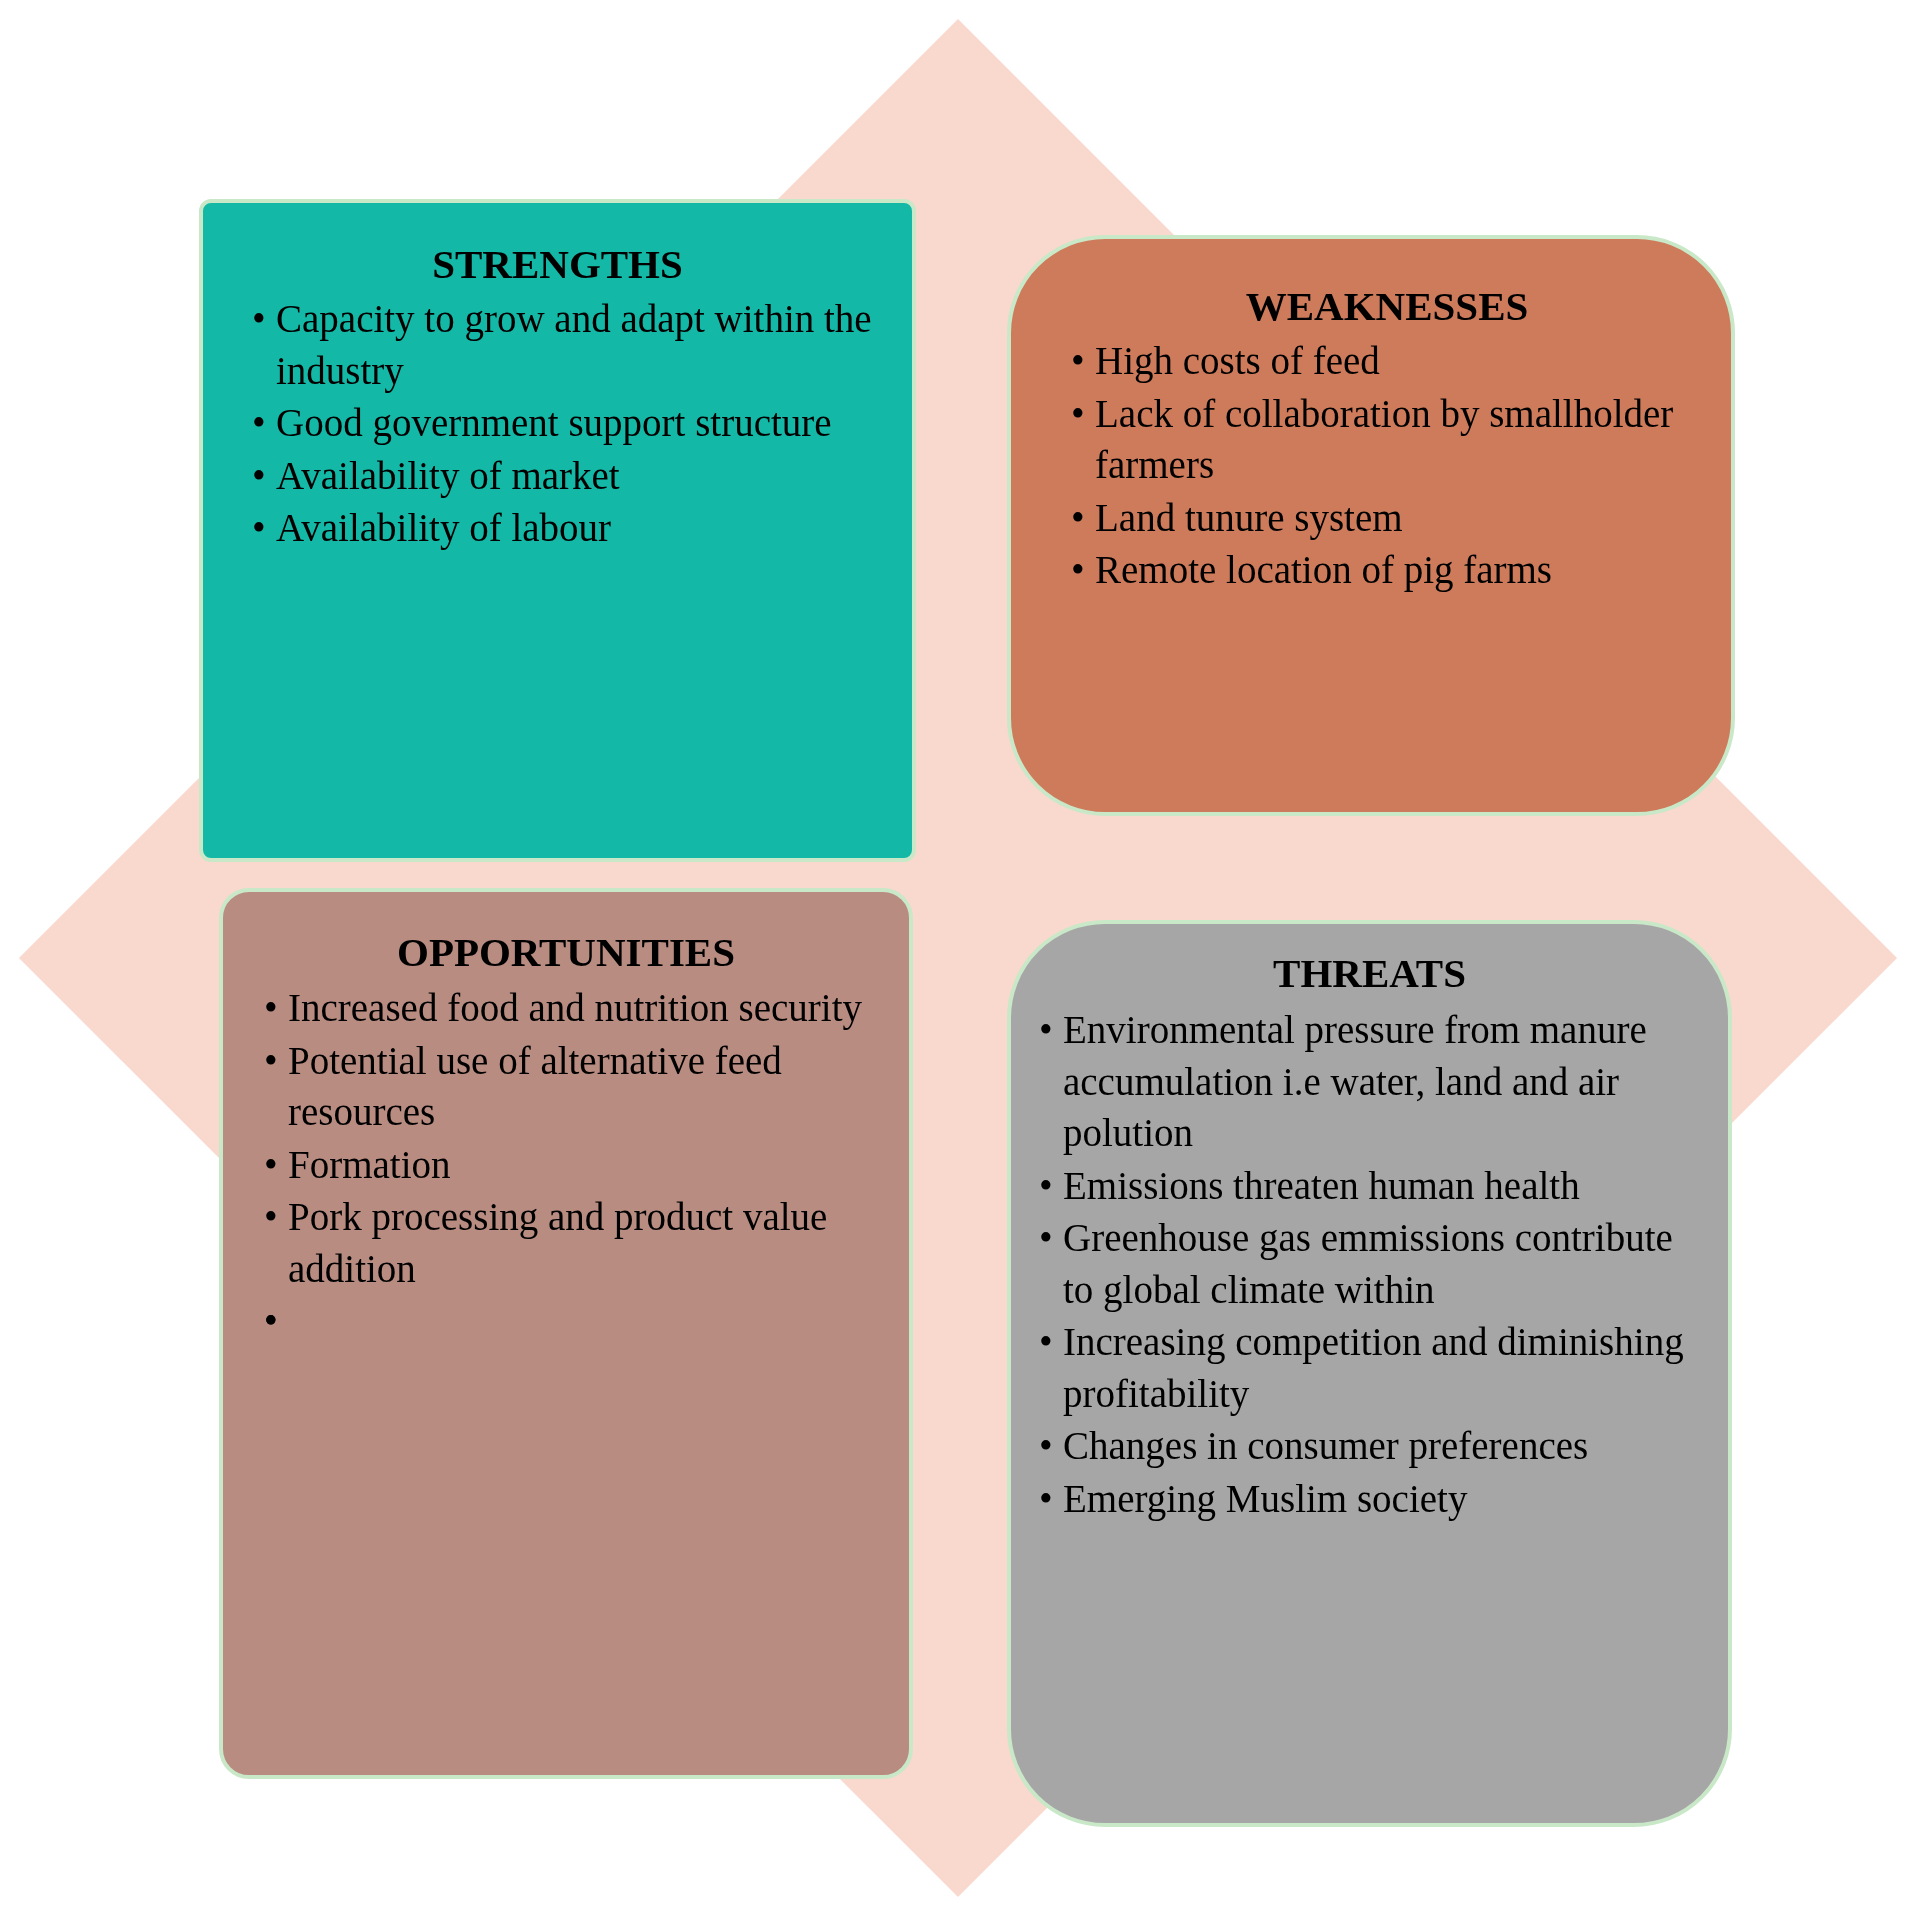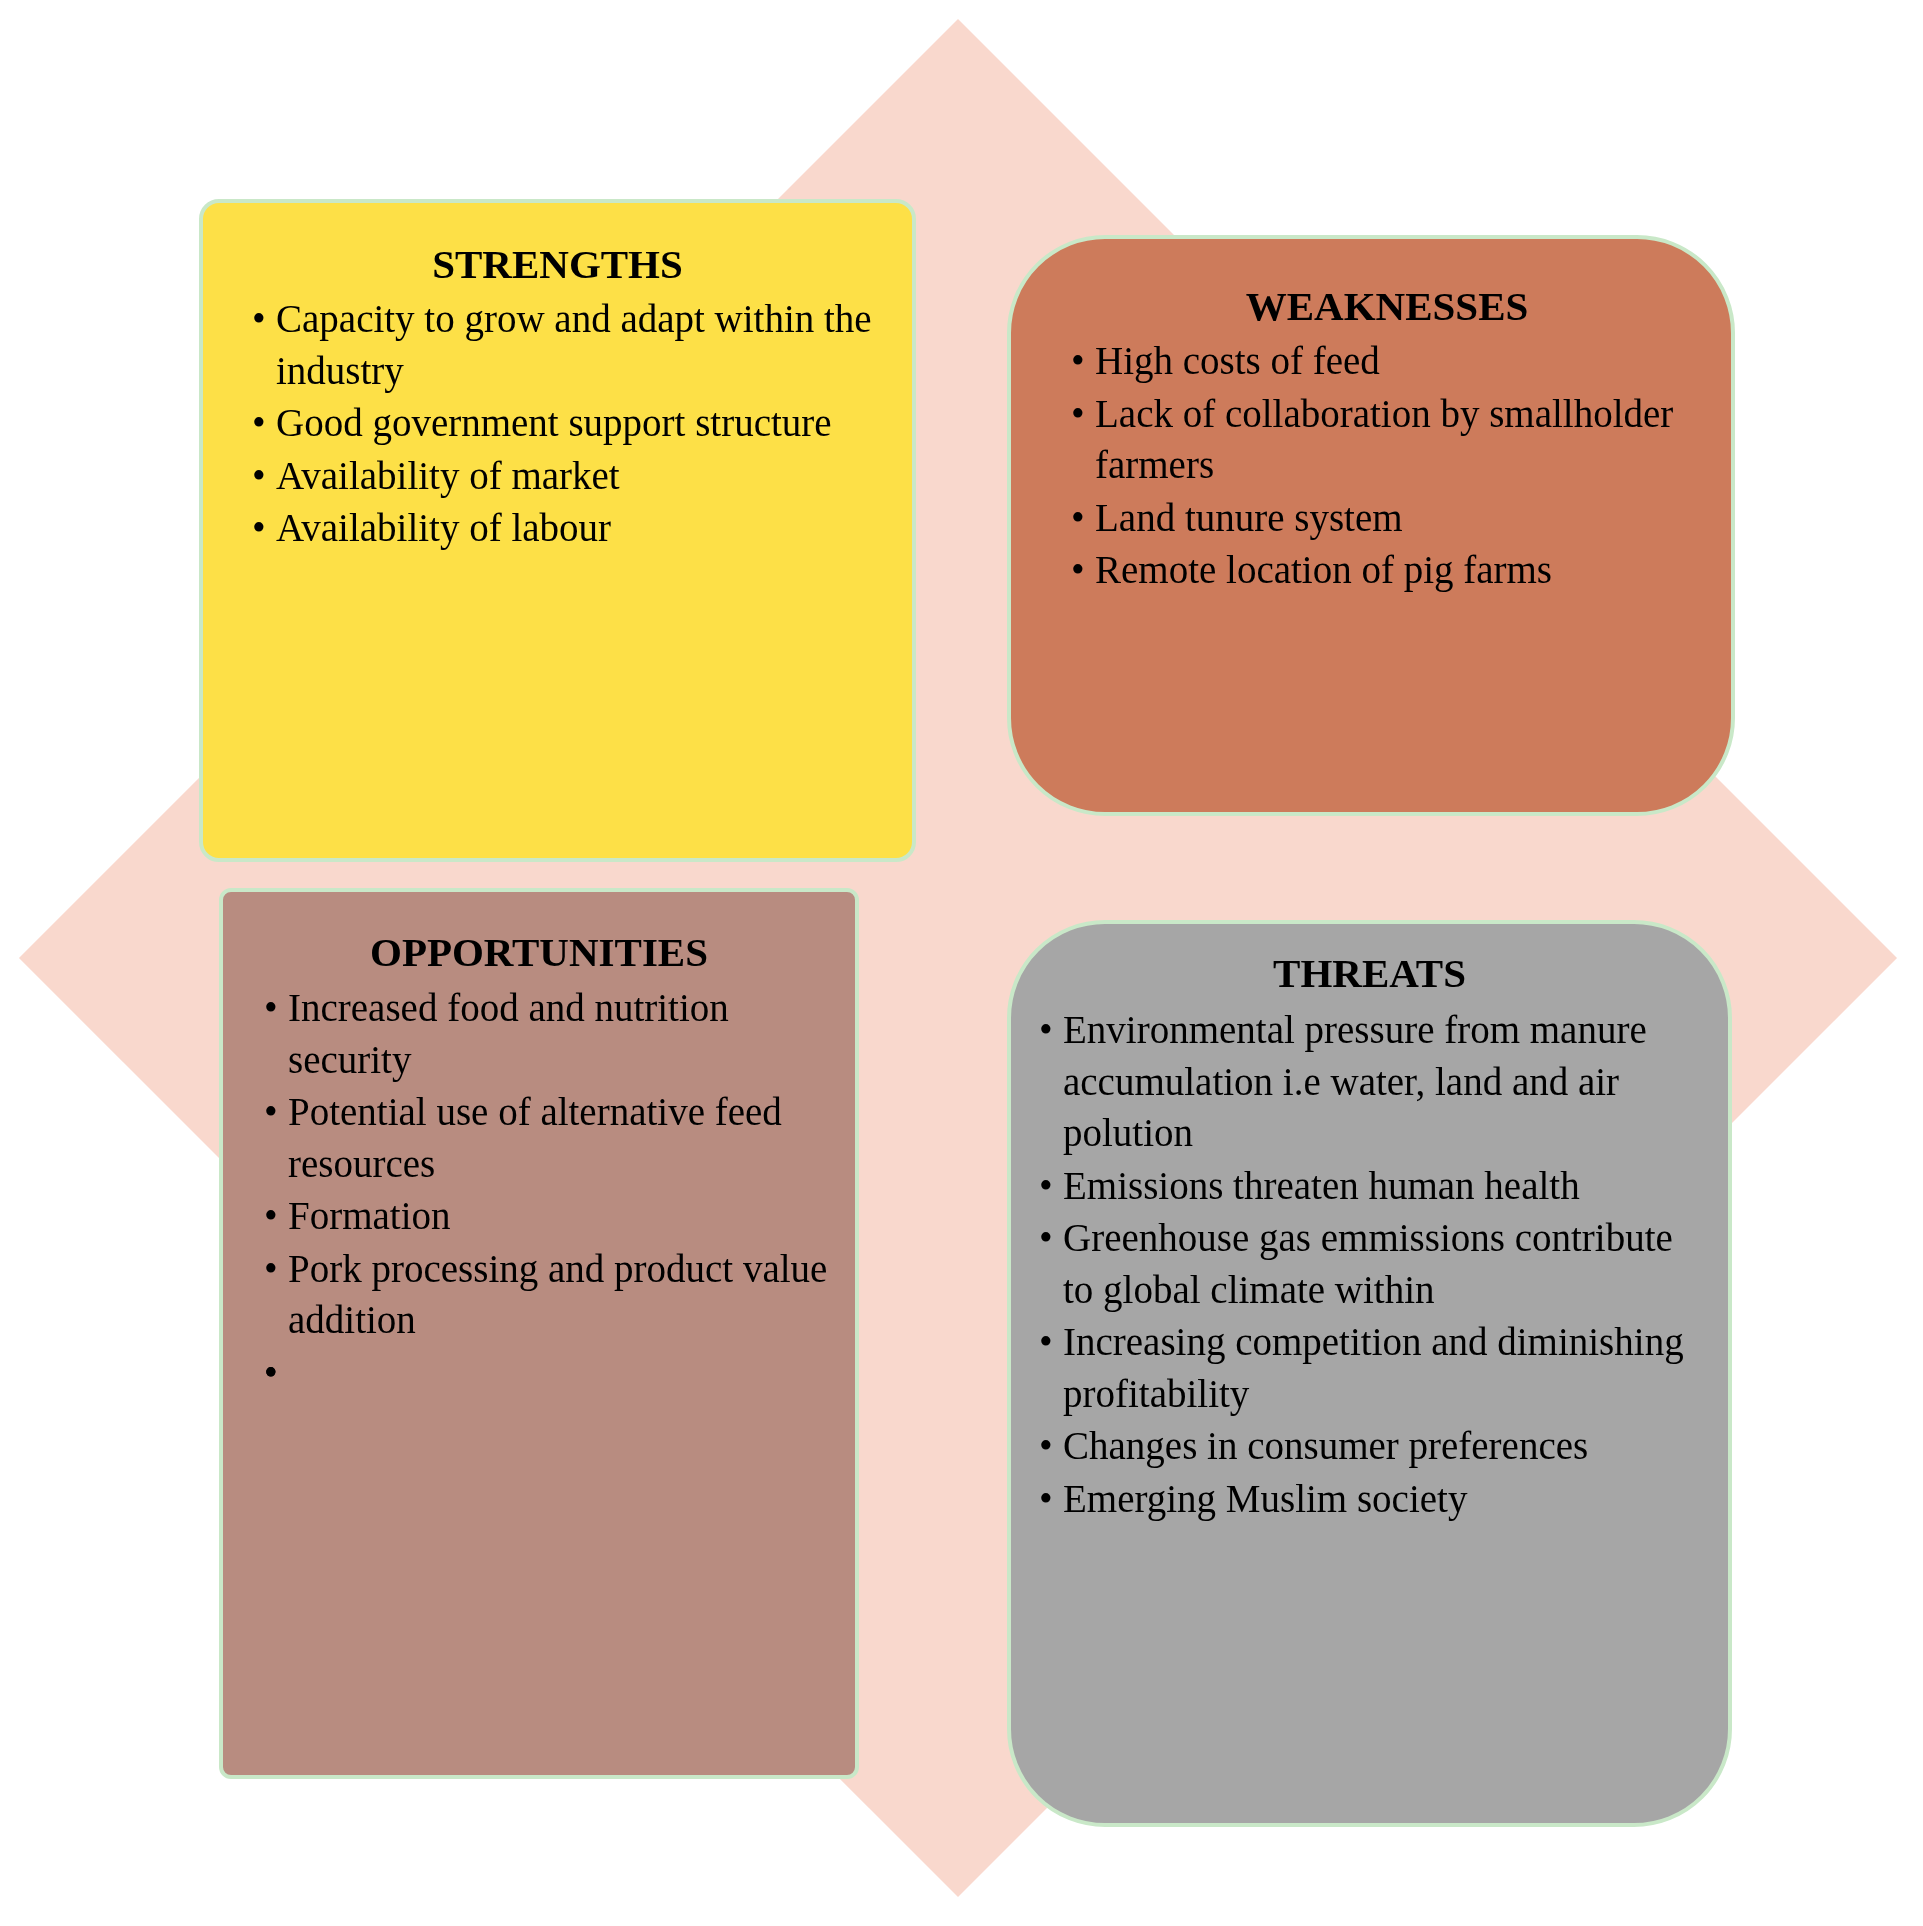--- a/index.html
+++ b/index.html
@@ -45,39 +45,39 @@
     border-radius: 103px;
     padding: 0;
     overflow: hidden;
   }
 
   .quad-strengths {
     left: 199px;
     top: 199px;
     width: 717px;
     height: 663px;
-    background: #fde047;
-    border-radius: 20px;
+    background: #14b8a6;
+    border-radius: 12px;
   }
   .quad-weaknesses {
     left: 1007px;
     top: 235px;
     width: 728px;
     height: 581px;
     background: #cd7b5b;
     border-radius: 98px;
     padding-left: 32px;
   }
   .quad-opportunities {
     left: 219px;
     top: 888px;
-    width: 640px;
+    width: 694px;
     height: 891px;
     background: #b88c80;
-    border-radius: 12px;
+    border-radius: 30px;
   }
   .quad-threats {
     left: 1007px;
     top: 920px;
     width: 725px;
     height: 907px;
     background: #a6a6a6;
     border-radius: 98px;
   }
 

